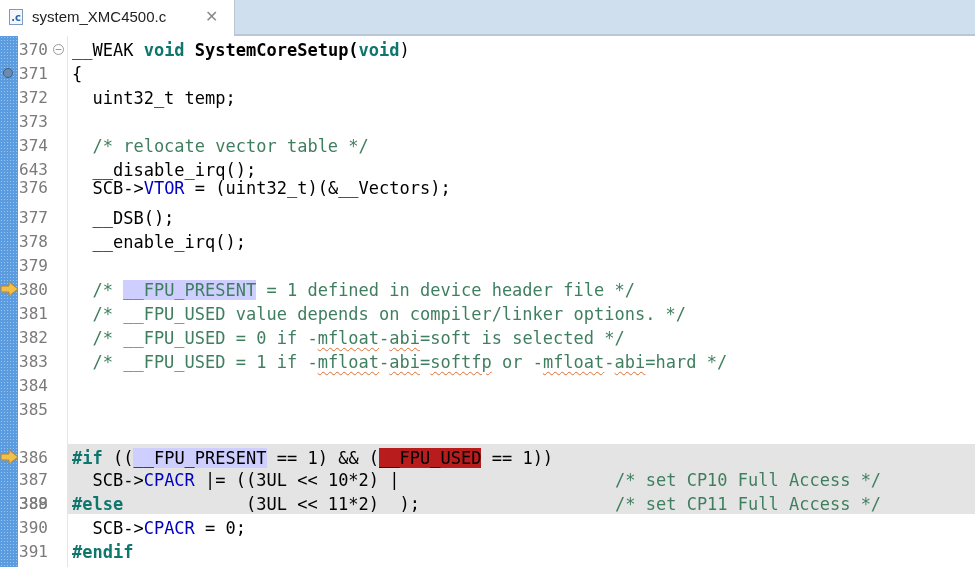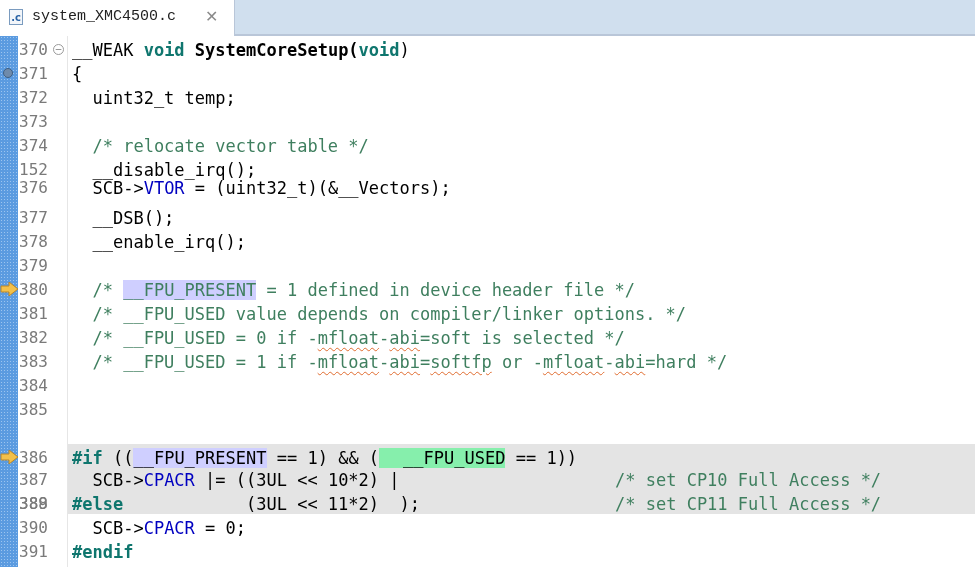--- a/index.html
+++ b/index.html
@@ -1,36 +1,36 @@
 <!DOCTYPE html>
 <html><head>
 <meta charset="utf-8">
 <style>
   html, body { margin: 0; padding: 0; }
   body { width: 975px; height: 567px; overflow: hidden; background: #ffffff; position: relative; font-family: "DejaVu Sans Mono", monospace; }
   .tabbar { position: absolute; left: 0; top: 0; width: 975px; height: 34px; background: #d0dfee; border-bottom: 2px solid #b9c6d8; }
   .tab { position: absolute; left: 0; top: 0; width: 234px; height: 36px; background: #ffffff; border-right: 1px solid #b9c6d8; display: flex; align-items: center; }
   .file-icon { position: absolute; left: 9px; top: 9px; width: 14px; height: 16px; border: 1px solid #7a9bbf; background: #f3f6fa; font-family: "DejaVu Sans", sans-serif; font-size: 10px; font-weight: bold; color: #2b64a6; text-align: center; line-height: 16px; box-sizing: border-box; }
-  .tab-label { position: absolute; left: 32px; top: 8px; font-family: Liberation Mono, monospace; font-size: 15px; color: #222; }
+  .tab-label { position: absolute; left: 32px; top: 8px; font-family: Liberation Sans, sans-serif; font-size: 15px; color: #222; }
   .tab-close { position: absolute; left: 205px; top: 7px; font-family: "DejaVu Sans", sans-serif; font-size: 16px; color: #8a8a8a; }
   .editor { position: absolute; left: 0; top: 36px; width: 975px; height: 531px; }
   .ruler { position: absolute; left: 0; top: 0; width: 18px; height: 531px; background-color: #5b9be0; background-image: radial-gradient(#9cc4ef 0.8px, transparent 0.9px); background-size: 3px 3px; }
   .gutter-sep { position: absolute; left: 67px; top: 0; width: 1px; height: 531px; background: #e6e6e6; }
   .line { position: absolute; left: 0; height: 24px; width: 975px; }
   .line.cond { background: #e4e4e4; margin-top: 24px; }
   .line.cond .bgfill { position:absolute; left:68px; right:0; top:0; bottom:0; background:#e4e4e4; }
   .line.cond { background: transparent; }
   .lnum { position: absolute; left: 19px; top: 2px; font-size: 16px; color: #7a7a7a; letter-spacing: 0px; }
   .code { position: absolute; left: 72px; top: 2px; font-size: 17px; color: #000; white-space: pre; }
   .kw { color: #0f766e; font-weight: bold; }
   .cm { color: #3f7f5f; }
   .fld { color: #0000c0; }
   .bold { font-weight: bold; }
   .hl { background: #cfcfff; }
-  .hl2 { background: #86efac; padding-left: 24px; }
+  .hl2 { background: #b91c1c; }
   .sq { text-decoration: underline wavy #e06c2f; text-decoration-thickness: 1px; text-underline-offset: 3px; }
   .fold-icon { position: absolute; left: 53px; top: 6px; width: 11px; height: 11px; border-radius: 50%; border: 1px solid #9a9a9a; box-sizing: border-box; font-size: 9px; line-height: 8px; text-align: center; color: #777; font-family: "DejaVu Sans", sans-serif; }
   .override-icon { position: absolute; left: 3px; top: 6px; width: 10px; height: 10px; border-radius: 50%; background: #6f8bab; border: 1px solid #3f5f82; box-sizing: border-box; }
   .arrow-icon { position: absolute; left: 0; top: 4px; width: 19px; height: 14px; }
 </style>
 </head>
 <body>
 
 <div class="tabbar">
   <div class="tab">
@@ -64,21 +64,21 @@
   <div class="line" style="top:74px">
     <span class="lnum">373</span>
   </div>
 
   <div class="line" style="top:98px">
     <span class="lnum">374</span>
     <span class="code cm">  /* relocate vector table */</span>
   </div>
 
   <div class="line" style="top:122px">
-    <span class="lnum">152</span>
+    <span class="lnum">643</span>
     <span class="code">  __disable_irq();</span>
   </div>
 
   <div class="line" style="top:140px">
     <span class="lnum">376</span>
     <span class="code"><span>  SCB-&gt;</span><span class="fld">VTOR</span><span> = (uint32_t)(&amp;__Vectors);</span></span>
   </div>
 
   <div class="line" style="top:170px">
     <span class="lnum">377</span>

